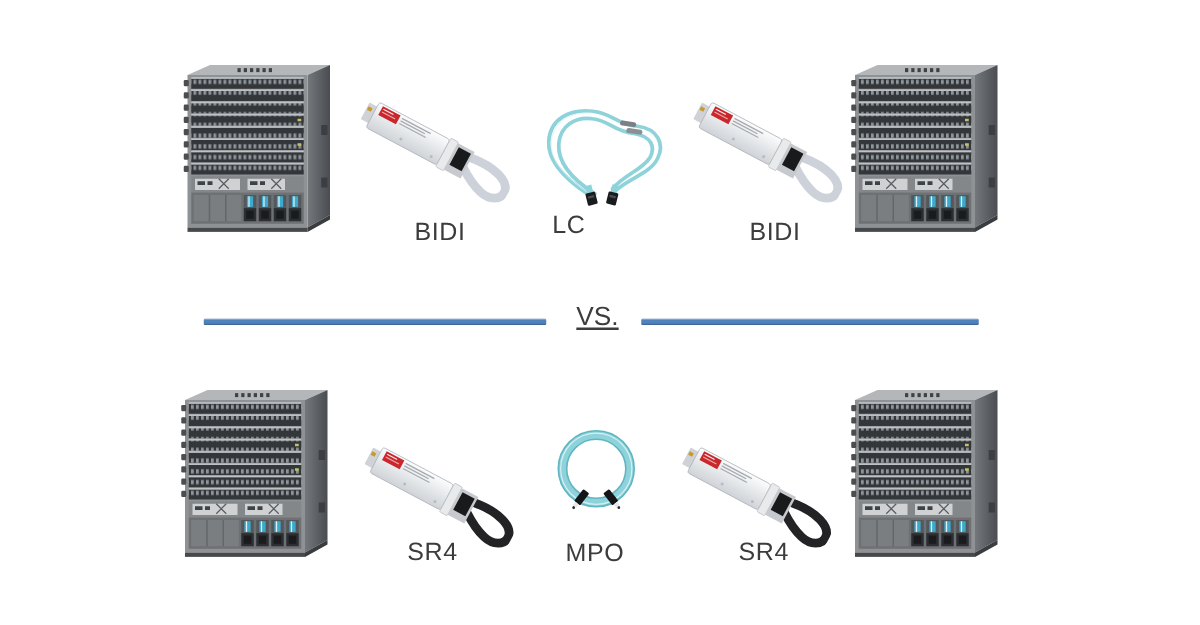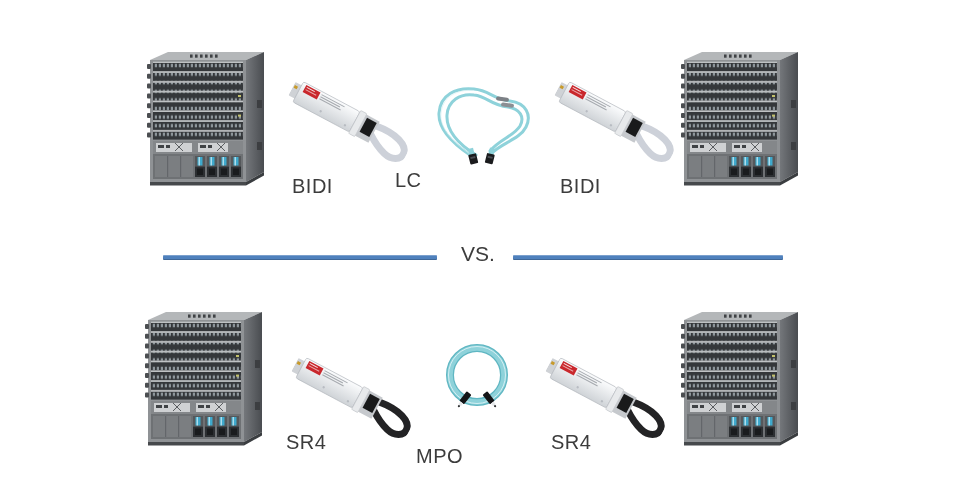--- a/index.html
+++ b/index.html
@@ -1,26 +1,26 @@
 <!DOCTYPE html>
 <html style="--accent: #4f81bd; --aqua: #8ed2da; --aqua-dark: #5fb6c2; --label-red: #c9272c; --tab-gray: #cdd1d9; --tab-black: #232325; --text: #3c3c3c;"><head>
 <meta charset="utf-8">
 <style>
   html,body{margin:0;padding:0;background:#fff;}
   .stage{
     position:relative;width:960px;height:500px;background:#ffffff;
     overflow:hidden;font-family:"Liberation Sans",sans-serif;
   }
   .lbl{
-    position:absolute;width:120px;text-align:left;
+    position:absolute;width:120px;text-align:center;
     color:var(--text,#3c3c3c);font-size:20px;letter-spacing:.5px;
   }
   .vs{
     position:absolute;width:62px;text-align:center;
-    color:var(--text,#3c3c3c);font-size:21px;
+    color:var(--text,#3c3c3c);font-size:21px;text-decoration:underline;
   }
   .line{
     position:absolute;top:255px;height:5px;border-radius:1px;
     background:var(--accent,#4f81bd);
     box-shadow:inset 0 1px 0 rgba(255,255,255,.25), inset 0 -1px 0 rgba(0,0,0,.2);
   }
   .chassis{position:absolute;width:132px;height:146px;}
   .qsfp{position:absolute;width:132px;height:46px;transform:rotate(28deg);}
   .tab-gray{--tab:var(--tab-gray,#cdd1d9);}
   .tab-black{--tab:var(--tab-black,#232325);}
@@ -235,16 +235,16 @@
 
   <svg class="qsfp tab-black" style="left:541px;top:373px" viewBox="0 0 132 46">
       <use href="#sym-qsfp"></use>
     </svg>
 
   <svg class="chassis" style="left:676px;top:304px" viewBox="0 0 132 146">
       <use href="#sym-chassis"></use>
     </svg>
 
   <div class="lbl" style="left:286px;top:431px">SR4</div>
-  <div class="lbl" style="left:416px;top:445px">MPO</div>
+  <div class="lbl" style="left:416px;top:432px">MPO</div>
   <div class="lbl" style="left:551px;top:431px">SR4</div>
 
 </div>
 
 </body></html>

